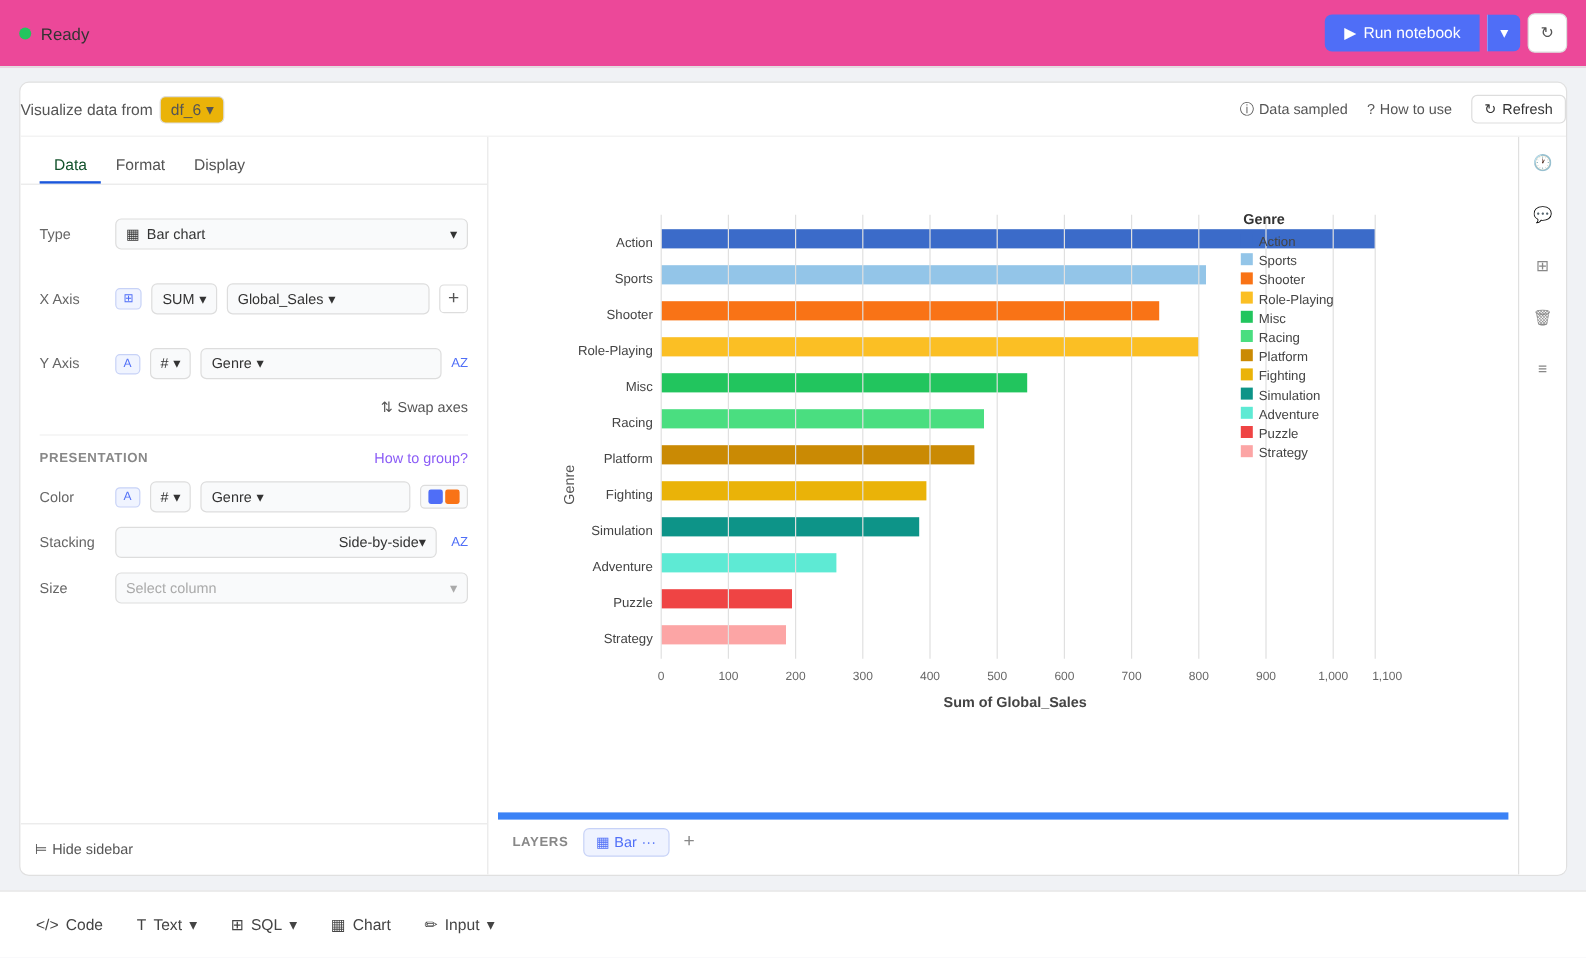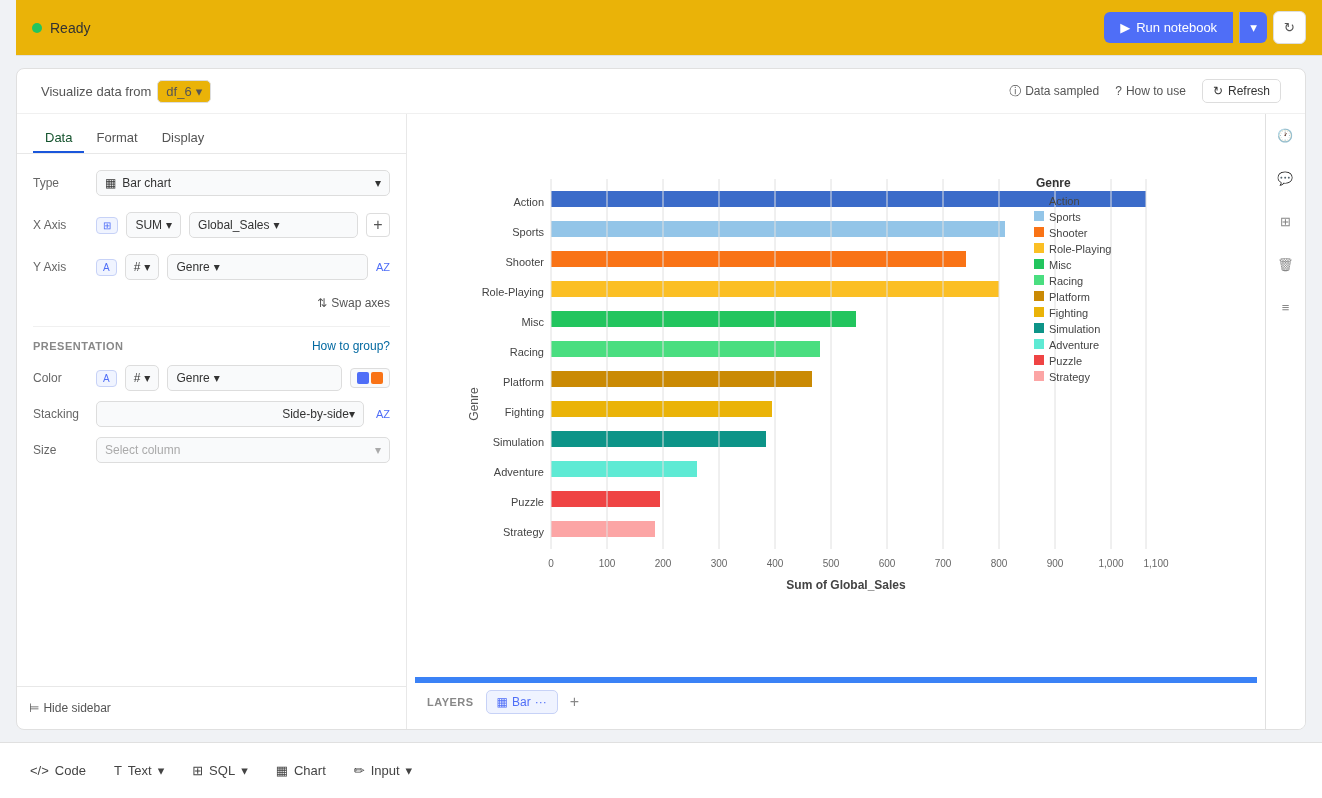--- a/index.html
+++ b/index.html
@@ -1,26 +1,25 @@
 <!DOCTYPE html>
 <html><head>
   <meta charset="utf-8">
   <style>
     * { box-sizing: border-box; margin: 0; padding: 0; }
     body { font-family: -apple-system, BlinkMacSystemFont, 'Segoe UI', sans-serif; background: #f0f2f5; font-size: 13px; color: #333; }
 
     .top-bar {
-      background: #eab308;
+      background: #ec4899;
       border-bottom: 1px solid #e0e0e0;
       padding: 17px 16px;
       display: flex;
       align-items: center;
       justify-content: space-between;
       height: 56px;
-      margin-left: 16px;
     }
     .ready-badge {
       display: flex;
       align-items: center;
       gap: 8px;
       font-size: 14px;
       color: #333;
     }
     .green-dot {
       width: 10px; height: 10px;
@@ -77,21 +76,21 @@
       flex: 1;
       display: flex;
       flex-direction: column;
       overflow: hidden;
     }
 
     .viz-header {
       display: flex;
       align-items: center;
       justify-content: space-between;
-      padding: 10px 24px;
+      padding: 10px 0;
       border-bottom: 1px solid #f0f0f0;
     }
     .viz-source {
       display: flex;
       align-items: center;
       gap: 6px;
       font-size: 13px;
       color: #555;
     }
     .viz-source-select {
@@ -168,20 +167,21 @@
       padding: 16px;
       display: flex;
       flex-direction: column;
       gap: 16px;
     }
 
     .field-row {
       display: flex;
       align-items: center;
       gap: 8px;
+      margin-top: 12px;
     }
     .field-label {
       width: 55px;
       font-size: 12px;
       color: #666;
       flex-shrink: 0;
     }
     .field-select {
       flex: 1;
       background: #f9fafb;
@@ -253,21 +253,21 @@
       margin-bottom: 12px;
     }
     .section-title {
       font-size: 11px;
       font-weight: 600;
       color: #888;
       letter-spacing: 0.5px;
     }
     .how-to-group {
       font-size: 12px;
-      color: #0369a1;
+      color: #8b5cf6;
       cursor: pointer;
     }
 
     .color-swatch {
       display: flex;
       align-items: center;
       gap: 2px;
       background: #f9fafb;
       border: 1px solid #ddd;
       border-radius: 4px;

